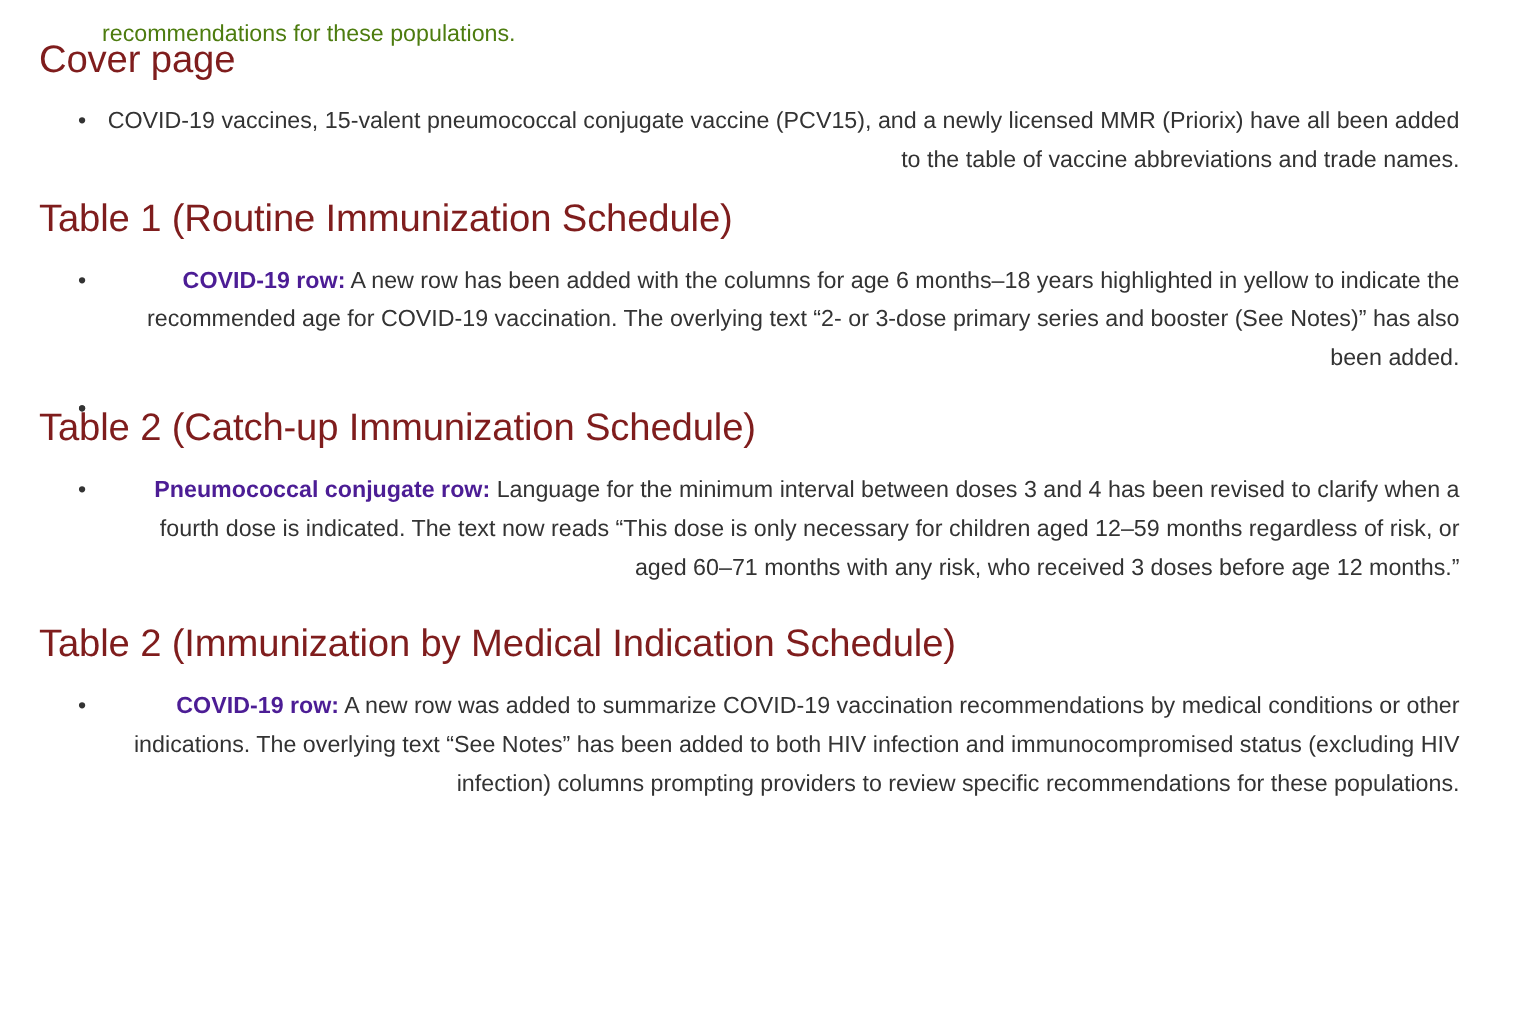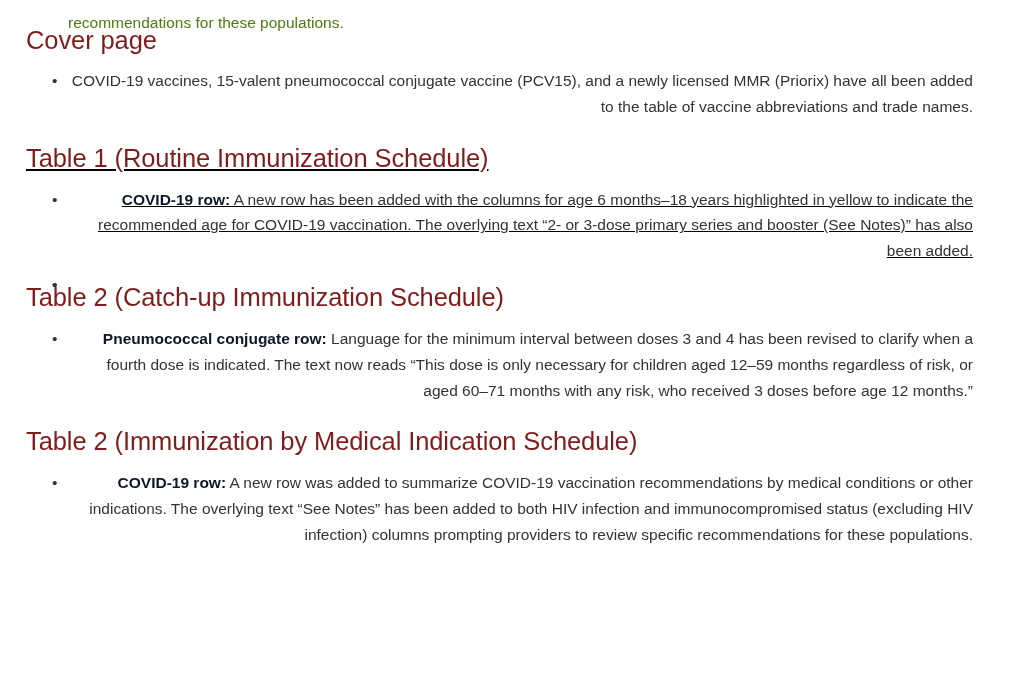--- a/index.html
+++ b/index.html
@@ -76,27 +76,27 @@
   }
 
   li.bullet .body {
     display: block;
     max-width: 905px;
     text-align: right;
   }
 
   .lead {
     font-weight: 700;
-    color: #0f172a;
+    color: #4c1d95;
   }
 
   
   .sec-cover        { margin-top: 24px; }
   .sec-cover ul     { margin-top: 12px; }
-  .sec-table1       { margin-top: 22px; text-decoration: underline; }
+  .sec-table1       { margin-top: 10px; }
   .sec-table1 ul    { margin-top: 13px; }
   .sec-table2       { margin-top: 17px; }
   .sec-table2 ul    { margin-top: 13px; }
   .sec-table3       { margin-top: 22px; }
   .sec-table3 ul    { margin-top: 13px; }
 
   li.bullet + li.bullet { margin-top: 8px; }
 </style>
 </head>
 <body>

